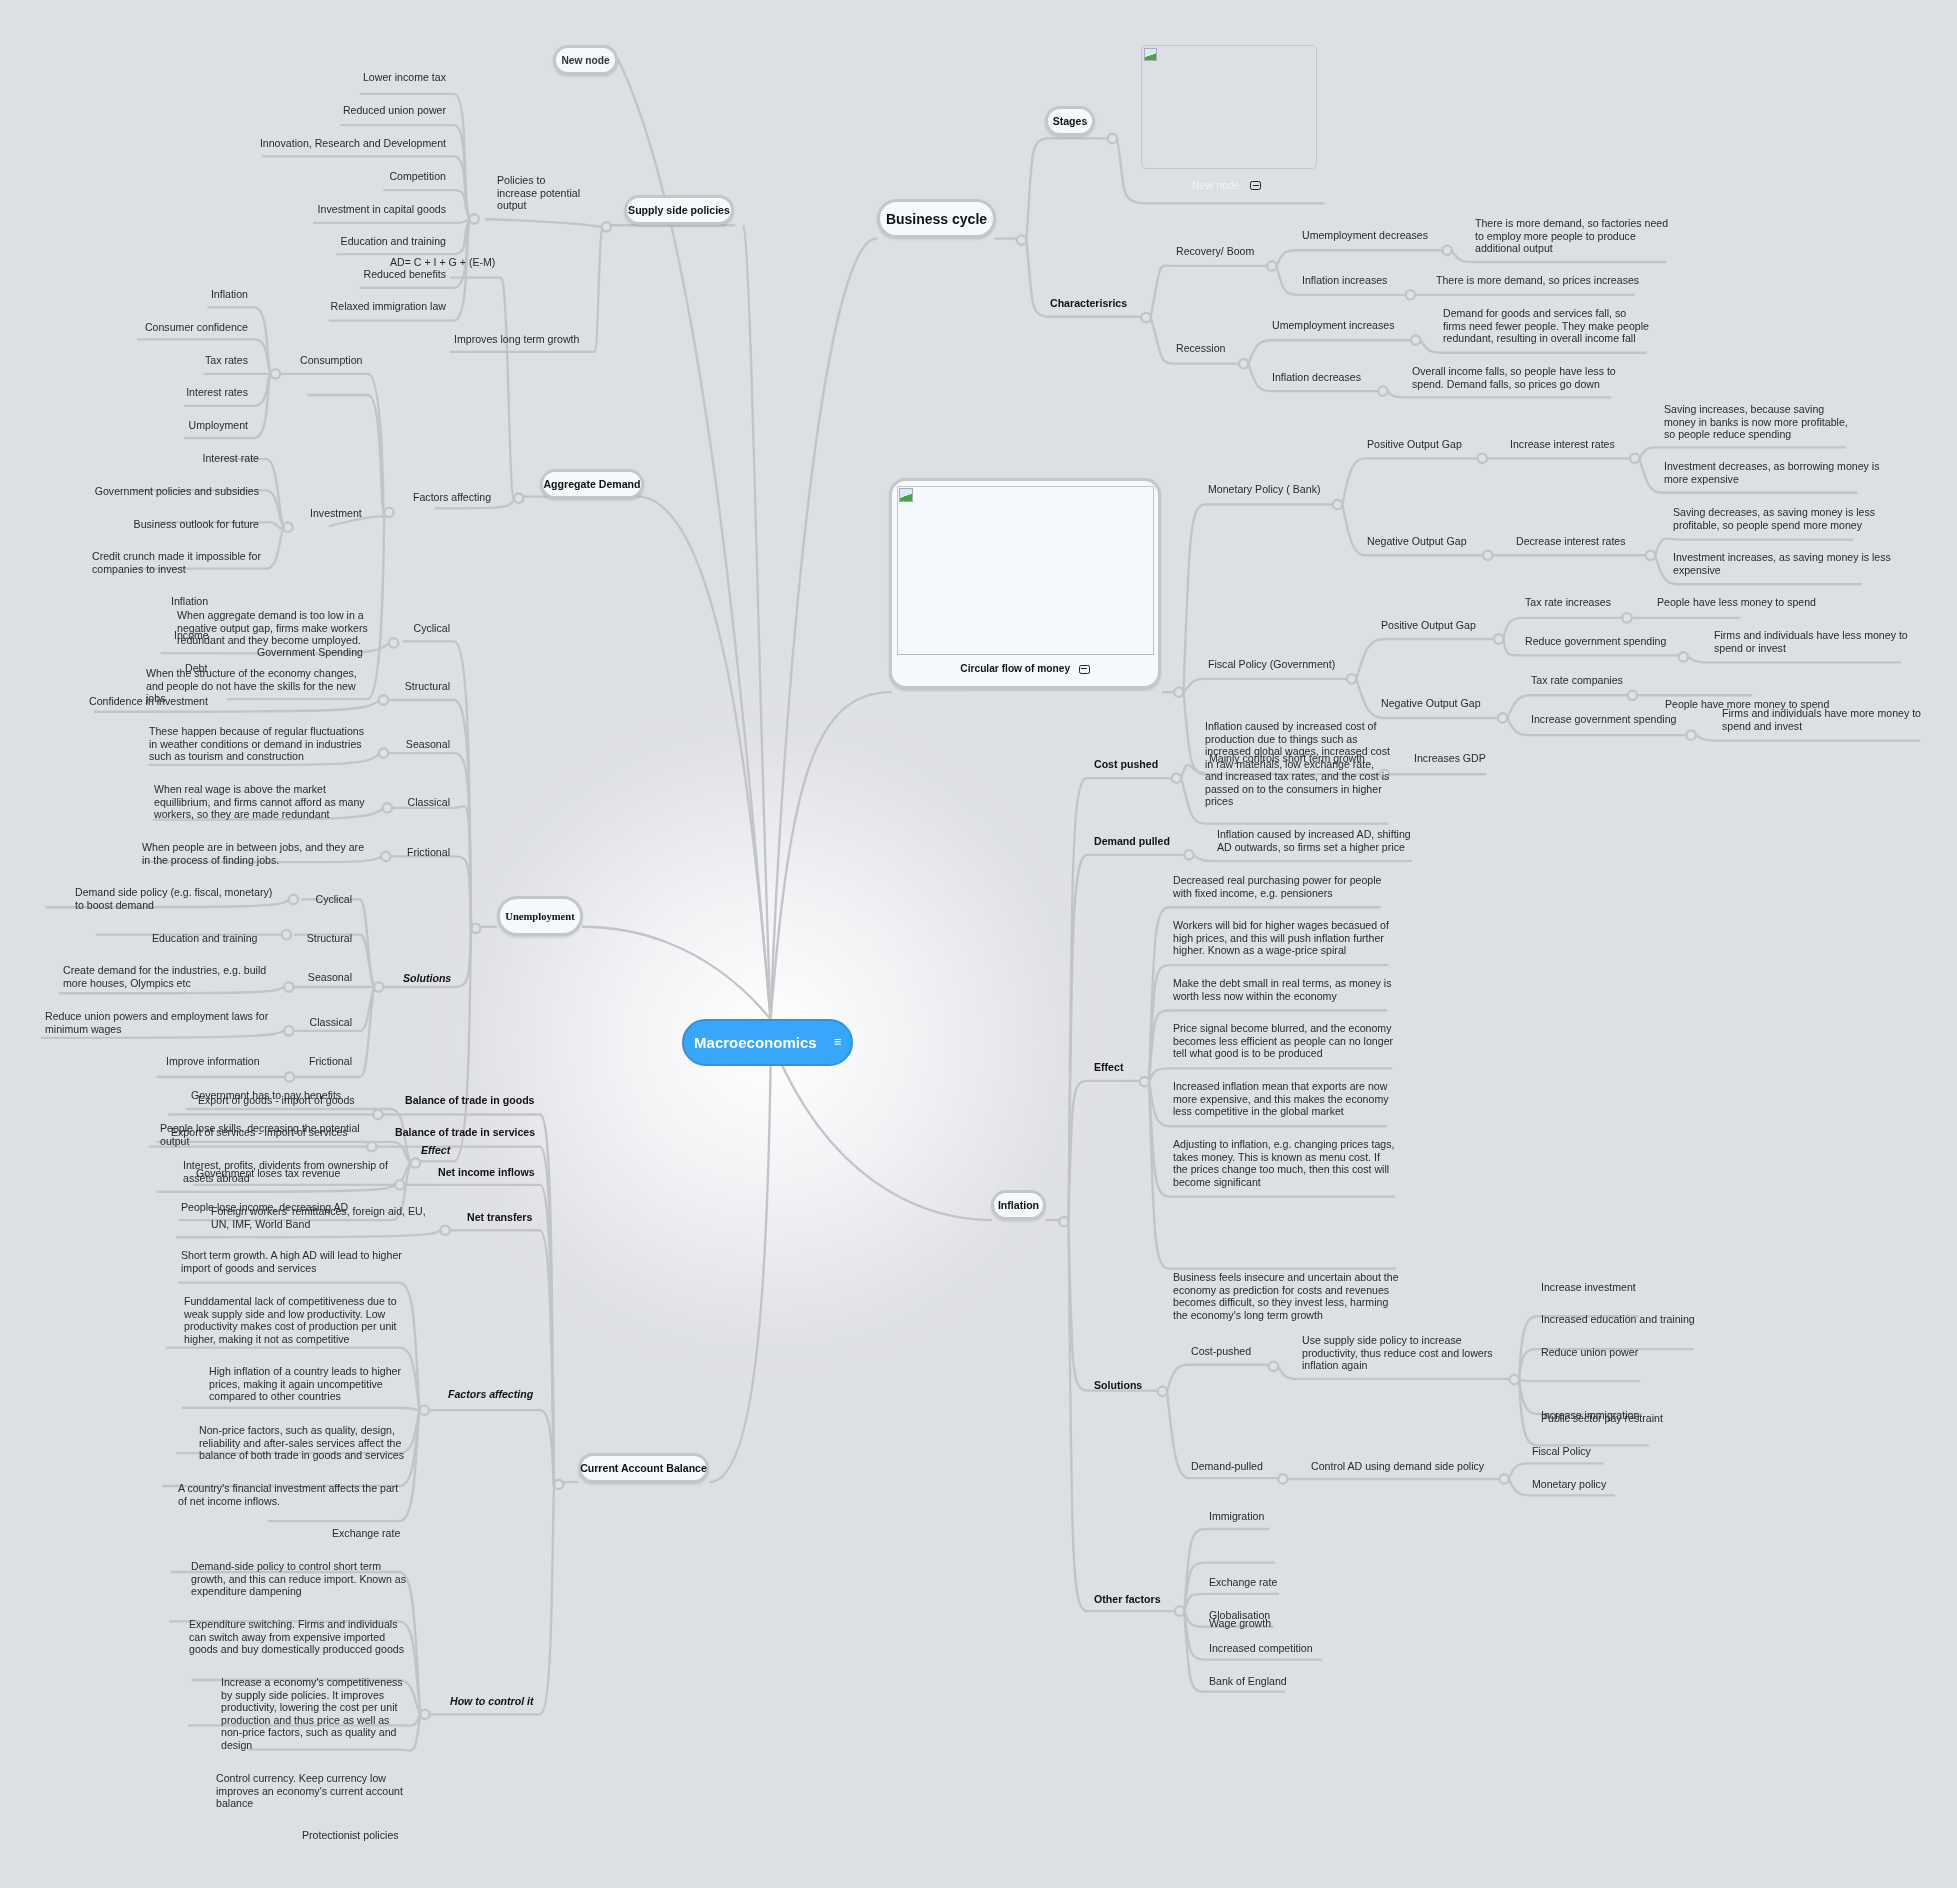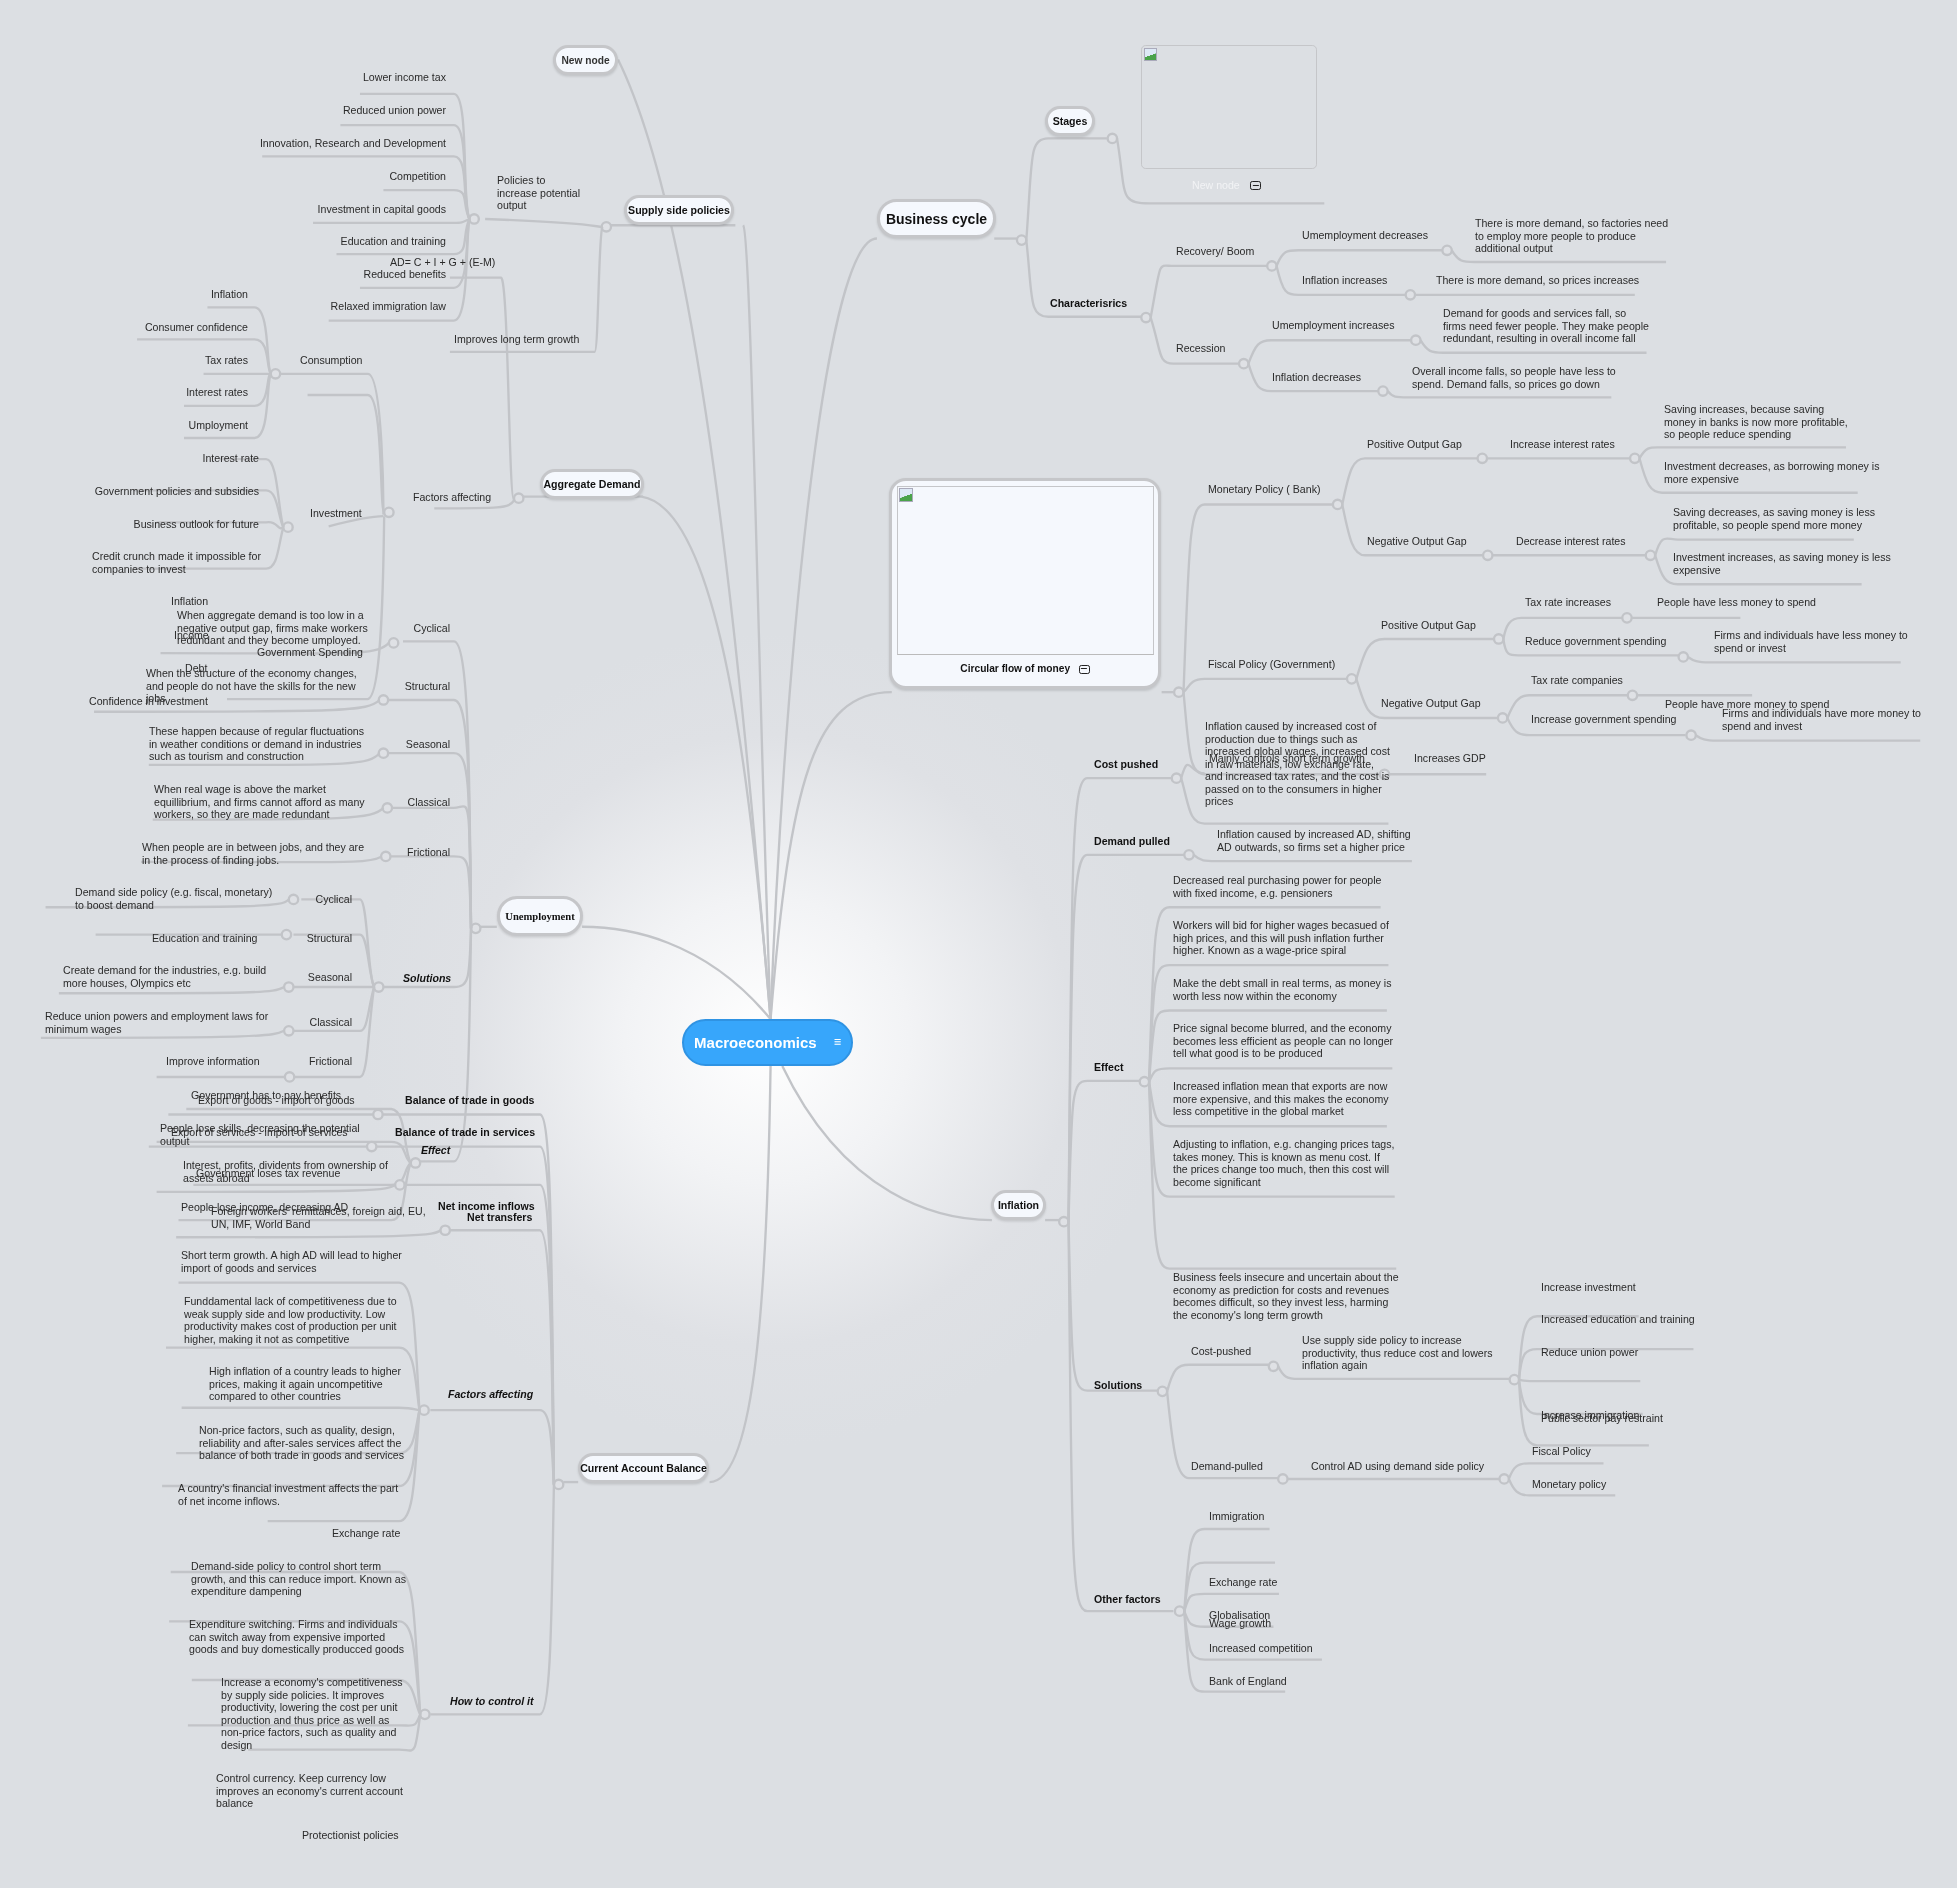--- a/index.html
+++ b/index.html
@@ -332,21 +332,21 @@
 <div class="t" style="left:160px;top:1122px;">People lose skills, decreasing the potential
 output</div>
 <div class="t" style="left:196px;top:1167px;">Government loses tax revenue</div>
 <div class="t" style="left:181px;top:1201px;">People lose income, decreasing AD</div>
 
 <div class="pill" style="left:578px;top:1453px;width:131px;height:30px;font-size:10.6px;">Current Account Balance</div>
 <div class="t b" style="left:405px;top:1094px;">Balance of trade in goods</div>
 <div class="t" style="left:198px;top:1094px;">Export of goods - import of goods</div>
 <div class="t b" style="left:395px;top:1126px;">Balance of trade in services</div>
 <div class="t" style="left:171px;top:1126px;">Export of services - import of services</div>
-<div class="t b" style="left:438px;top:1166px;margin-top:34px;">Net income inflows</div>
+<div class="t b" style="left:438px;top:1166px;">Net income inflows</div>
 <div class="t" style="left:183px;top:1159px;">Interest, profits, dividents from ownership of
 assets abroad</div>
 <div class="t b" style="left:467px;top:1211px;">Net transfers</div>
 <div class="t" style="left:211px;top:1205px;">Foreign workers' remittances, foreign aid, EU,
 UN, IMF, World Band</div>
 <div class="t bi" style="left:448px;top:1388px;">Factors affecting</div>
 <div class="t" style="left:181px;top:1249px;">Short term growth. A high AD will lead to higher
 import of goods and services</div>
 <div class="t" style="left:184px;top:1295px;">Funddamental lack of competitiveness due to
 weak supply side and low productivity. Low

